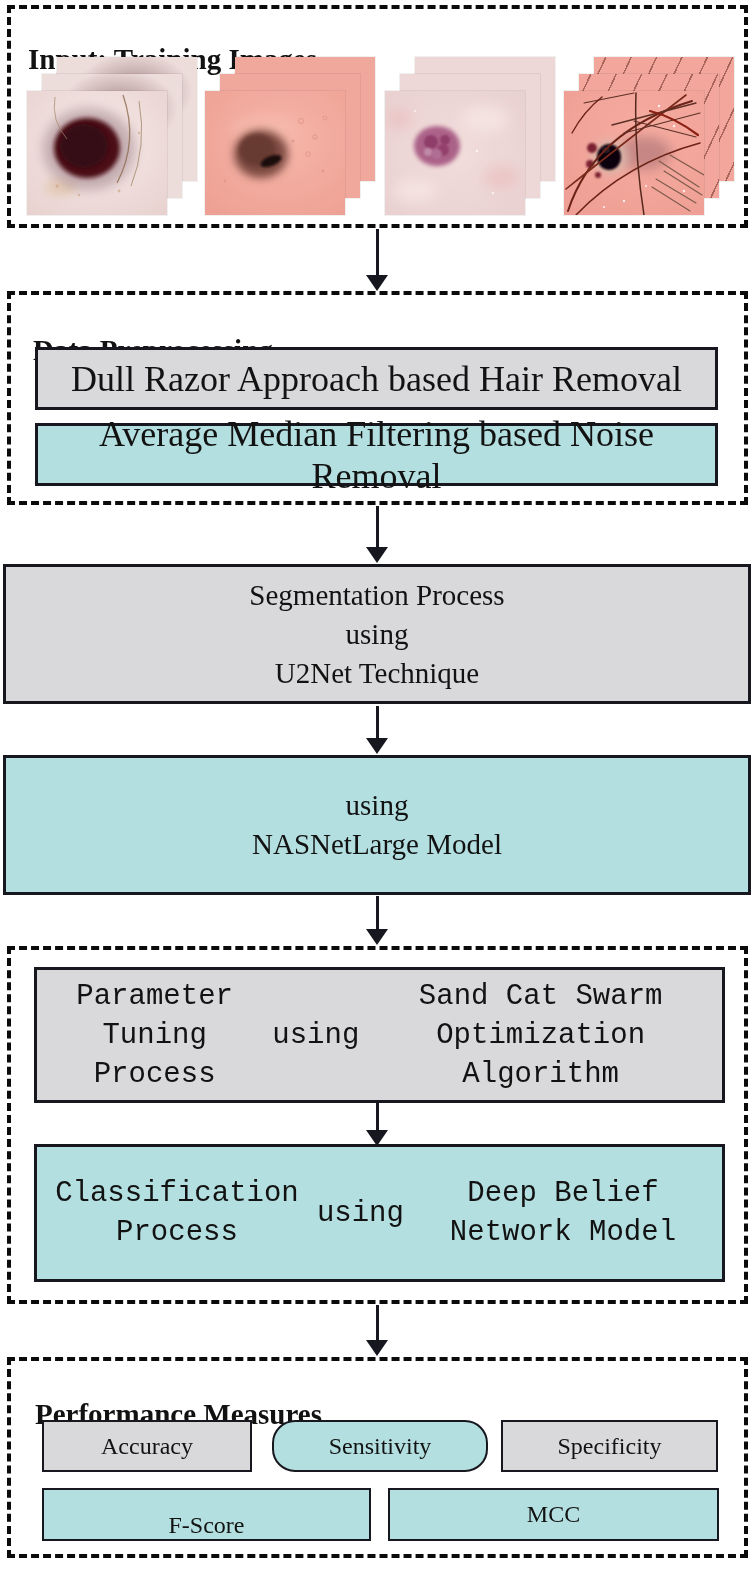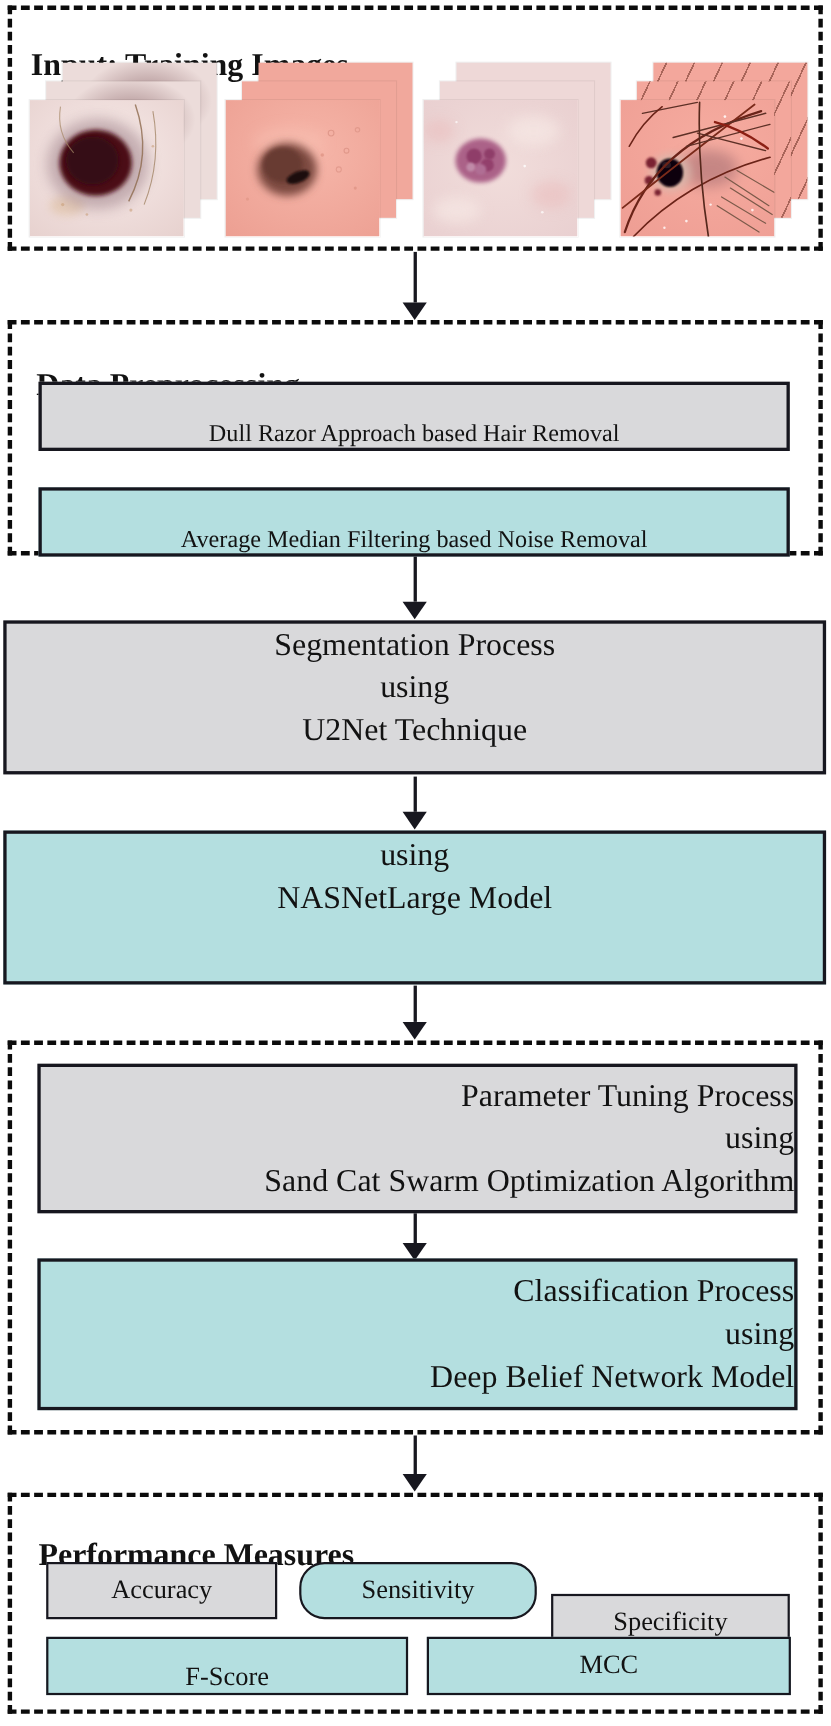--- a/index.html
+++ b/index.html
@@ -7,34 +7,34 @@
     position:relative;width:755px;height:1569px;background:#fff;
     font-family:"Liberation Serif","DejaVu Serif",serif;color:#121212;
     overflow:hidden;
   }
   .dashed-box{position:absolute;border:4px dashed var(--c-dash,#0b0b0b);background:#fff;}
   .sec-title{position:absolute;font-weight:bold;font-size:29px;line-height:34px;white-space:nowrap;}
 
   .big-box{
     position:absolute;left:3px;width:742px;height:134px;
     border:3px solid var(--c-line,#17171f);
-    display:flex;flex-direction:column;align-items:center;
+    display:flex;flex-direction:column;justify-content:center;align-items:center;
     text-align:center;font-size:29px;line-height:39px;
   }
   .step{
     position:absolute;left:24px;width:677px;height:57px;
     border:3px solid var(--c-line,#17171f);
-    display:flex;align-items:flex-end;justify-content:center;
-    text-align:center;font-size:22px;font-family:Liberation Serif, serif;
+    display:flex;align-items:center;justify-content:center;
+    text-align:center;font-size:36px;font-family:Liberation Serif, serif;
   }
   .stage-box{
     position:absolute;left:23px;width:685px;
     border:3px solid var(--c-line,#17171f);
-    display:flex;flex-direction:column;justify-content:center;align-items:flex-end;
-    text-align:center;font-size:29px;line-height:39px;
+    display:flex;flex-direction:row;justify-content:center;align-items:center;
+    text-align:center;font-size:29px;line-height:39px;font-family:Liberation Mono, monospace;
   }
   .measure{
     position:absolute;height:48px;border:2px solid var(--c-line,#17171f);
     display:flex;align-items:center;justify-content:center;font-size:24px;
   }
   .fill-gray{background:var(--c-gray,#d9d9db);}
   .fill-teal{background:var(--c-teal,#b4dfe0);}
 
   .arrow{position:absolute;width:22px;display:flex;flex-direction:column;align-items:center;}
   .arrow .stem{width:3px;flex:1;background:var(--c-line,#17171f);}
@@ -203,21 +203,21 @@
   <div class="arrow" style="left:366px;top:229px;height:62px;">
     <div class="stem"></div>
       <div class="head"></div>
   </div>
 
   <section class="dashed-box" style="left:7px;top:291px;width:733px;height:206px;">
     <h2 class="sec-title" style="left:22px;top:14px;">Data Preprocessing</h2>
     <div class="step fill-gray" style="top:52px;">
       <span>Dull Razor Approach based Hair Removal</span>
     </div>
-    <div class="step fill-teal" style="top:128px;margin-top:20px;">
+    <div class="step fill-teal" style="top:128px;">
       <span>Average Median Filtering based Noise Removal</span>
     </div>
   </section>
 
   <div class="arrow" style="left:366px;top:506px;height:57px;">
     <div class="stem"></div>
       <div class="head"></div>
   </div>
 
   <div class="big-box fill-gray" style="top:564px;">
@@ -264,21 +264,21 @@
   </div>
 
   <section class="dashed-box" style="left:7px;top:1357px;width:733px;height:193px;">
     <h2 class="sec-title" style="left:24px;top:12px;">Performance Measures</h2>
     <div class="measure fill-gray" style="left:31px;top:59px;width:206px;">
       <span>Accuracy</span>
     </div>
     <div class="measure fill-teal" style="left:261px;top:59px;width:212px;border-radius:23px;">
       <span>Sensitivity</span>
     </div>
-    <div class="measure fill-gray" style="left:490px;top:59px;width:213px;margin-top:29px;">
+    <div class="measure fill-gray" style="left:490px;top:59px;width:213px;">
       <span>Specificity</span>
     </div>
     <div class="measure fill-teal" style="left:31px;top:127px;width:325px;height:49px;align-items:flex-end;">
       <span>F-Score</span>
     </div>
     <div class="measure fill-teal" style="left:377px;top:127px;width:327px;height:49px;text-align:right;">
       <span>MCC</span>
     </div>
   </section>
 

